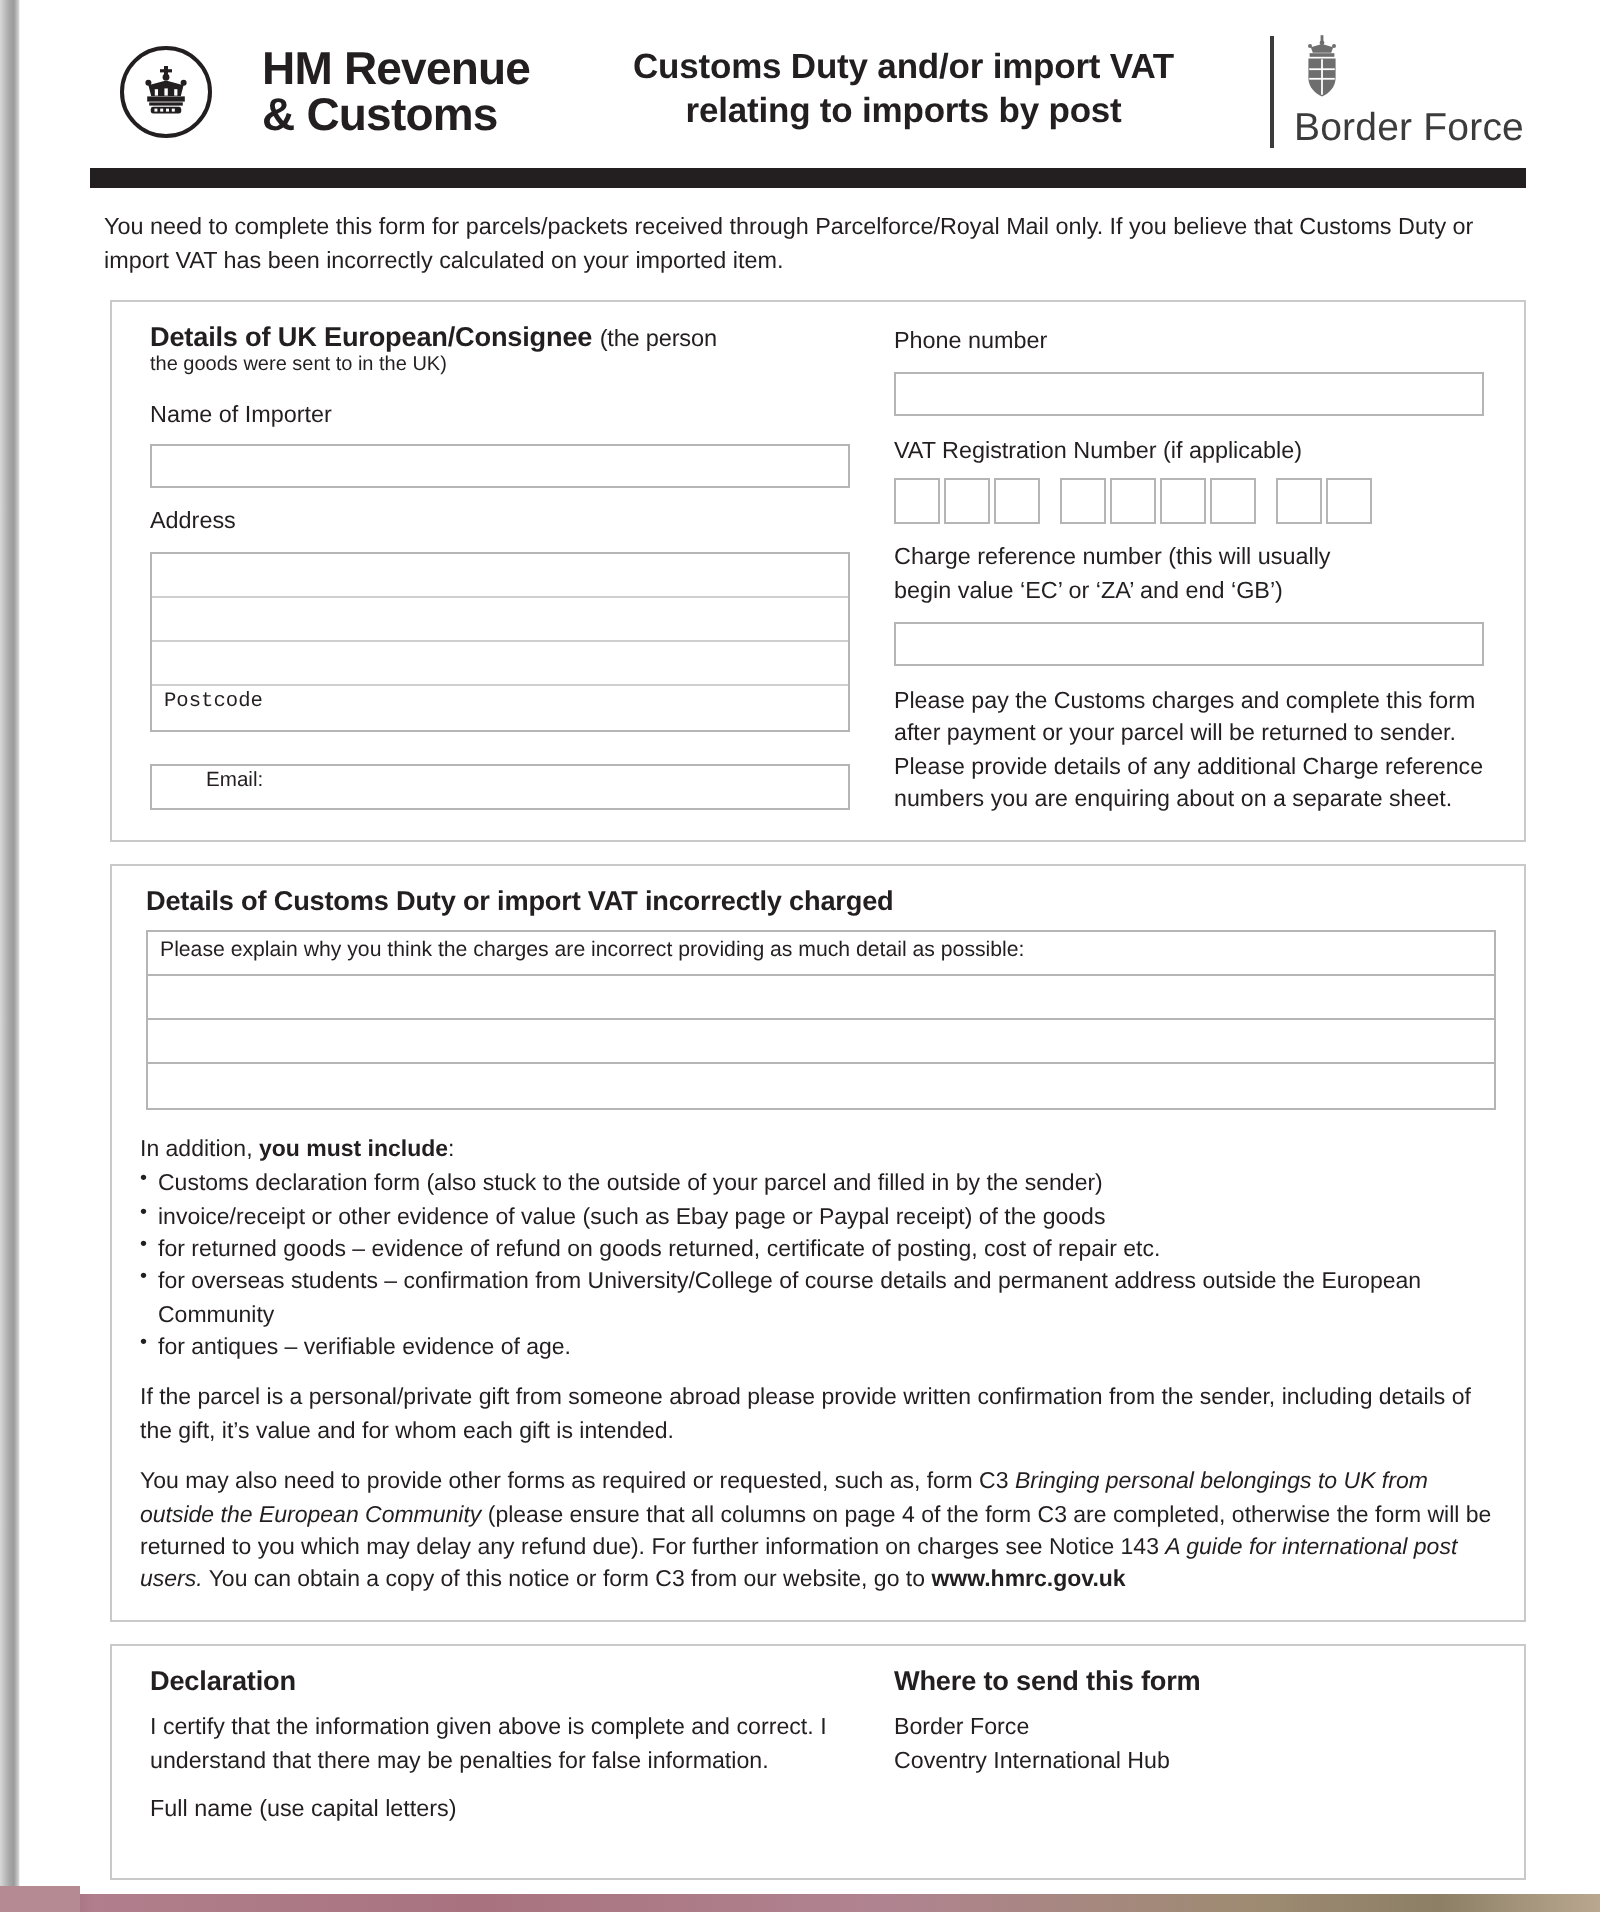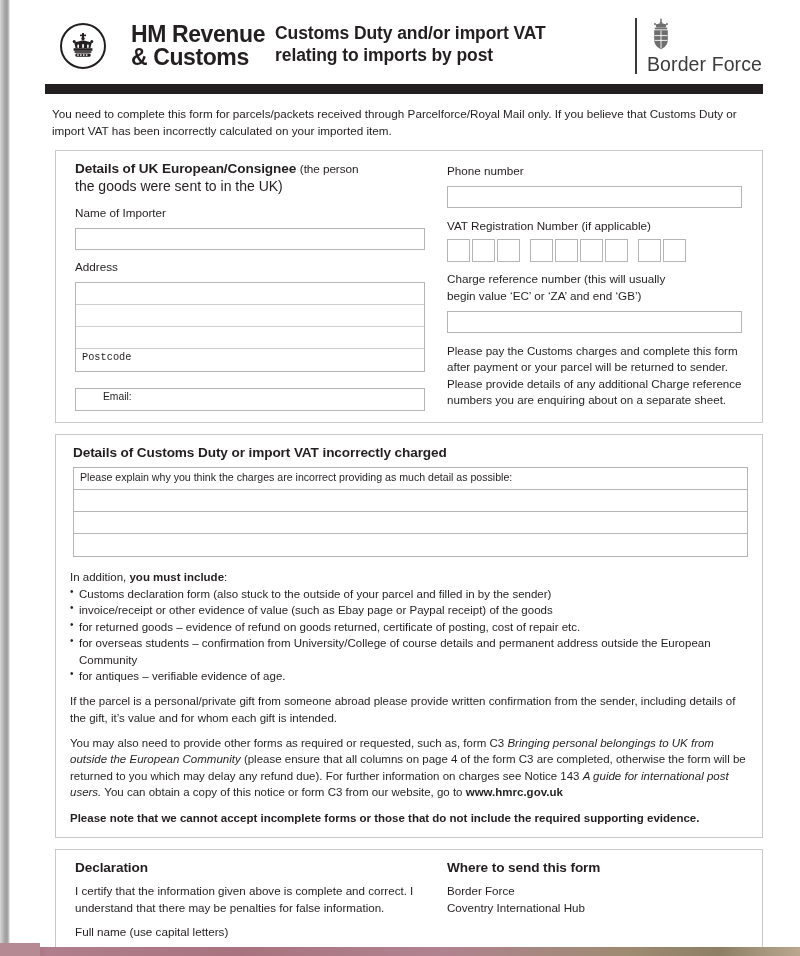--- a/index.html
+++ b/index.html
@@ -33,21 +33,21 @@
     width:46px; height:46px; border:2.4px solid #231f20; border-radius:50%;
     display:flex; align-items:center; justify-content:center;
     flex:0 0 auto;
   }
   .crown-circle svg { display:block; }
   .hmrc-words {
     font-size:23px; font-weight:bold; line-height:1.02; letter-spacing:-0.4px;
     color:#231f20; white-space:pre-line;
   }
   #doc-title {
-    font-size:17.5px; font-weight:bold; line-height:1.28;
+    text-align:center; font-size:17.5px; font-weight:bold; line-height:1.28;
     color:#231f20; letter-spacing:-0.1px; flex:1 1 auto;
     margin:0 6px 0 10px; padding-bottom:4px;
   }
   .bf-block { display:flex; align-items:center; gap:10px; flex:0 0 auto; }
   .bf-rule { width:2.5px; height:56px; background:#3b3b3b; }
   .bf-inner { display:flex; flex-direction:column; align-items:flex-start; }
   .bf-crest { margin-left:3px; margin-bottom:1px; }
   .bf-name { font-size:19.5px; color:#3c3c3c; line-height:1; letter-spacing:0.1px; }
 
   #black-bar {
@@ -60,21 +60,21 @@
 
   
   .section {
     margin:11px 37px 0 45px;
     border:1px solid #c9c9c9;
     background:#fff;
     padding:10px 12px 11px 12px;
   }
   .sec-title { font-size:13.6px; font-weight:bold; color:#231f20; letter-spacing:-0.1px; }
   .sec-title .sub { font-weight:normal; font-size:11.8px; }
-  .sec-title-line2 { font-size:14px; font-weight:normal; line-height:1.45; }
+  .sec-title-line2 { font-size:10px; font-weight:normal; line-height:1.45; }
 
   .cols { display:flex; gap:0; }
   .col-l { width:363px; flex:0 0 auto; padding:0 6px 0 7px; }
   .col-r { flex:1 1 auto; padding:0 8px 0 16px; }
 
   .fld-label { font-size:11.7px; color:#231f20; line-height:1.42; }
   .inp {
     border:1px solid #b5b5b5; background:#fff; height:22px; width:100%;
     display:block;
   }
@@ -271,21 +271,20 @@
       <li>invoice/receipt or other evidence of value (such as Ebay page or Paypal receipt) of the goods</li>
       <li>for returned goods – evidence of refund on goods returned, certificate of posting, cost of repair etc.</li>
       <li>for overseas students – confirmation from University/College of course details and permanent address outside the European Community</li>
       <li>for antiques – verifiable evidence of age.</li>
     </ul>
 
     <div class="para" style="padding-left:2px;">If the parcel is a personal/private gift from someone abroad please provide written confirmation from the sender, including details of the gift, it’s value and for whom each gift is intended.</div>
 
     <div class="para" style="padding-left:2px;"><span>You may also need to provide other forms as required or requested, such as, form C3 </span><i>Bringing personal belongings to UK from outside the European Community</i><span> (please ensure that all columns on page 4 of the form C3 are completed, otherwise the form will be returned to you which may delay any refund due). For further information on charges see Notice 143 </span><i>A guide for international post users.</i><span> You can obtain a copy of this notice or form C3 from our website, go to </span><b>www.hmrc.gov.uk</b></div>
 
-    <div class="para" style="padding-left:2px;font-weight:bold;">Please note that we cannot accept incomplete forms or those that do not include the required supporting evidence.</div>
   </div>
 
   <div class="section" style="padding-bottom:0;overflow:hidden;height:118px;">
     <div class="decl-cols">
       <div class="decl-l">
         <div class="sec-title">Declaration</div>
         <div class="decl-p">I certify that the information given above is complete and correct. I understand that there may be penalties for false information.</div>
         <div class="fld-label" style="margin-top:8px;">Full name (use capital letters)</div>
 
       </div>

